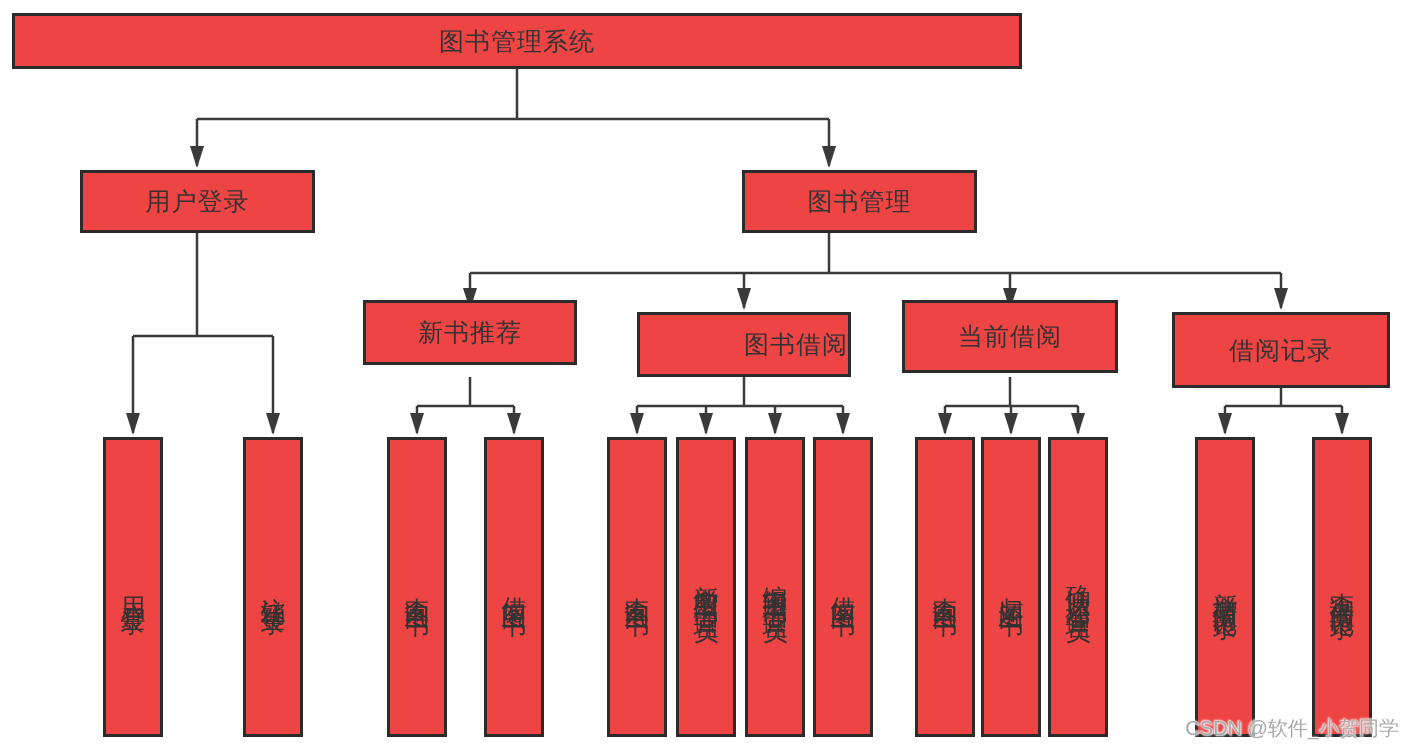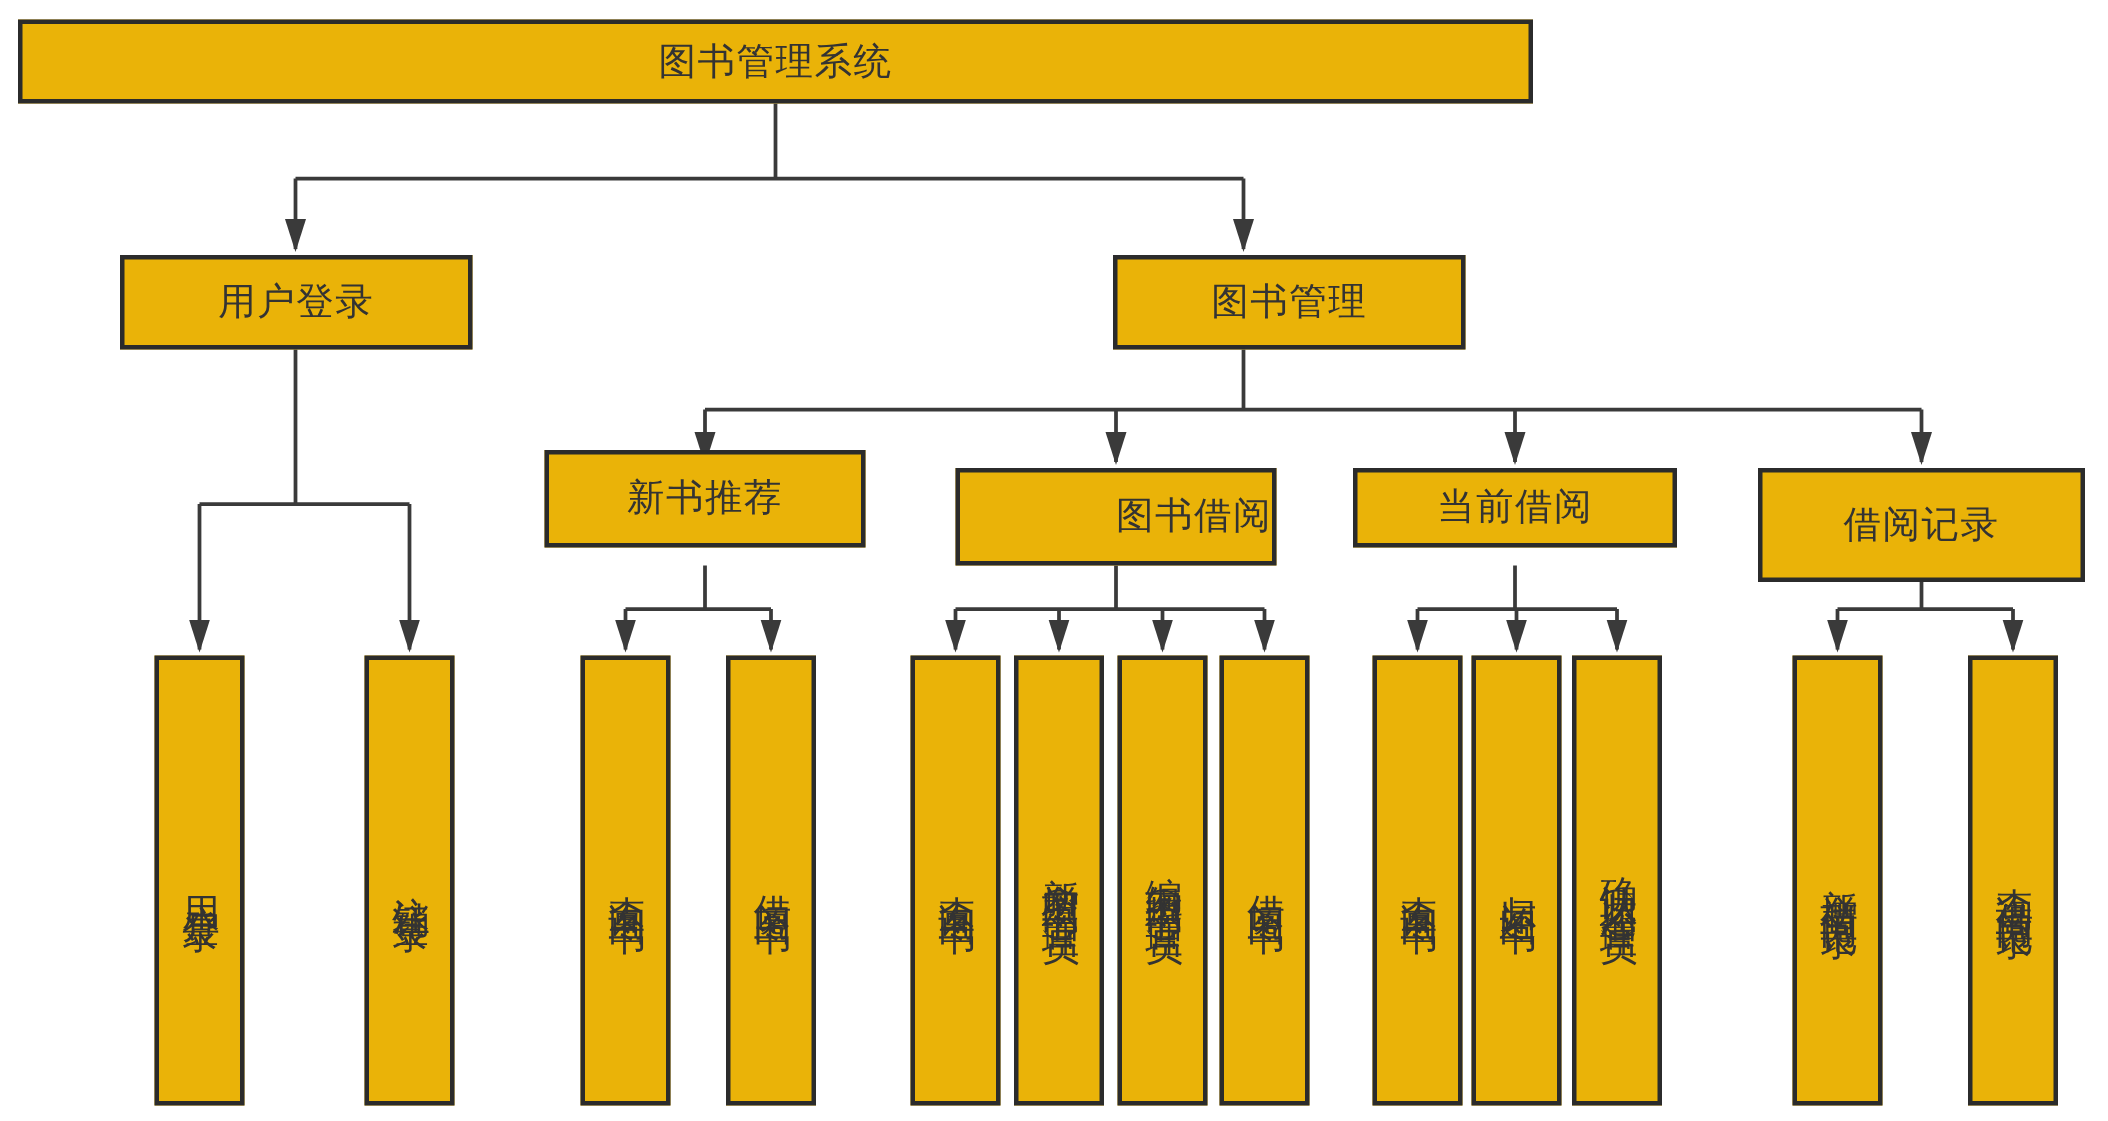--- a/index.html
+++ b/index.html
@@ -18,21 +18,21 @@
   }
   .wires {
     position: absolute;
     left: 0;
     top: 0;
     z-index: 1;
   }
   .box {
     position: absolute;
     box-sizing: border-box;
-    background: #eab308;
+    background: #ef4444;
     border: 3px solid #2b2b2b;
     display: flex;
     align-items: center;
     justify-content: center;
     z-index: 2;
     color: #333333;
   }
   .box .lbl {
     font-size: 25px;
     letter-spacing: 1px;
@@ -123,21 +123,21 @@
   <div class="box" style="left:712px; top:170px; width:235px; height:63px;margin-left:30px;">
     <span class="lbl">图书管理</span>
   </div>
 
   <div class="box" style="left:363px; top:300px; width:214px; height:65px;">
     <span class="lbl">新书推荐</span>
   </div>
   <div class="box" style="left:637px; top:312px; width:214px; height:65px;justify-content:flex-end;">
     <span class="lbl">图书借阅</span>
   </div>
-  <div class="box" style="left:902px; top:312px; width:216px; height:53px;">
+  <div class="box" style="left:902px; top:300px; width:216px; height:73px;">
     <span class="lbl">当前借阅</span>
   </div>
   <div class="box" style="left:1172px; top:312px; width:218px; height:76px;">
     <span class="lbl">借阅记录</span>
   </div>
 
   <div class="box vertical" style="left:103px; top:437px; width:60px; height:300px;">
     <span class="lbl">用户登录</span>
   </div>
   <div class="box vertical" style="left:243px; top:437px; width:60px; height:300px;">
@@ -174,14 +174,15 @@
     <span class="lbl">确认归还（管理员）</span>
   </div>
 
   <div class="box vertical" style="left:1195px; top:437px; width:60px; height:300px;">
     <span class="lbl">新增借阅记录</span>
   </div>
   <div class="box vertical" style="left:1312px; top:437px; width:60px; height:300px;">
     <span class="lbl">查询借阅记录</span>
   </div>
 
+  <div class="watermark">CSDN @软件_小贺同学</div>
 
 </div>
 
 </body></html>

